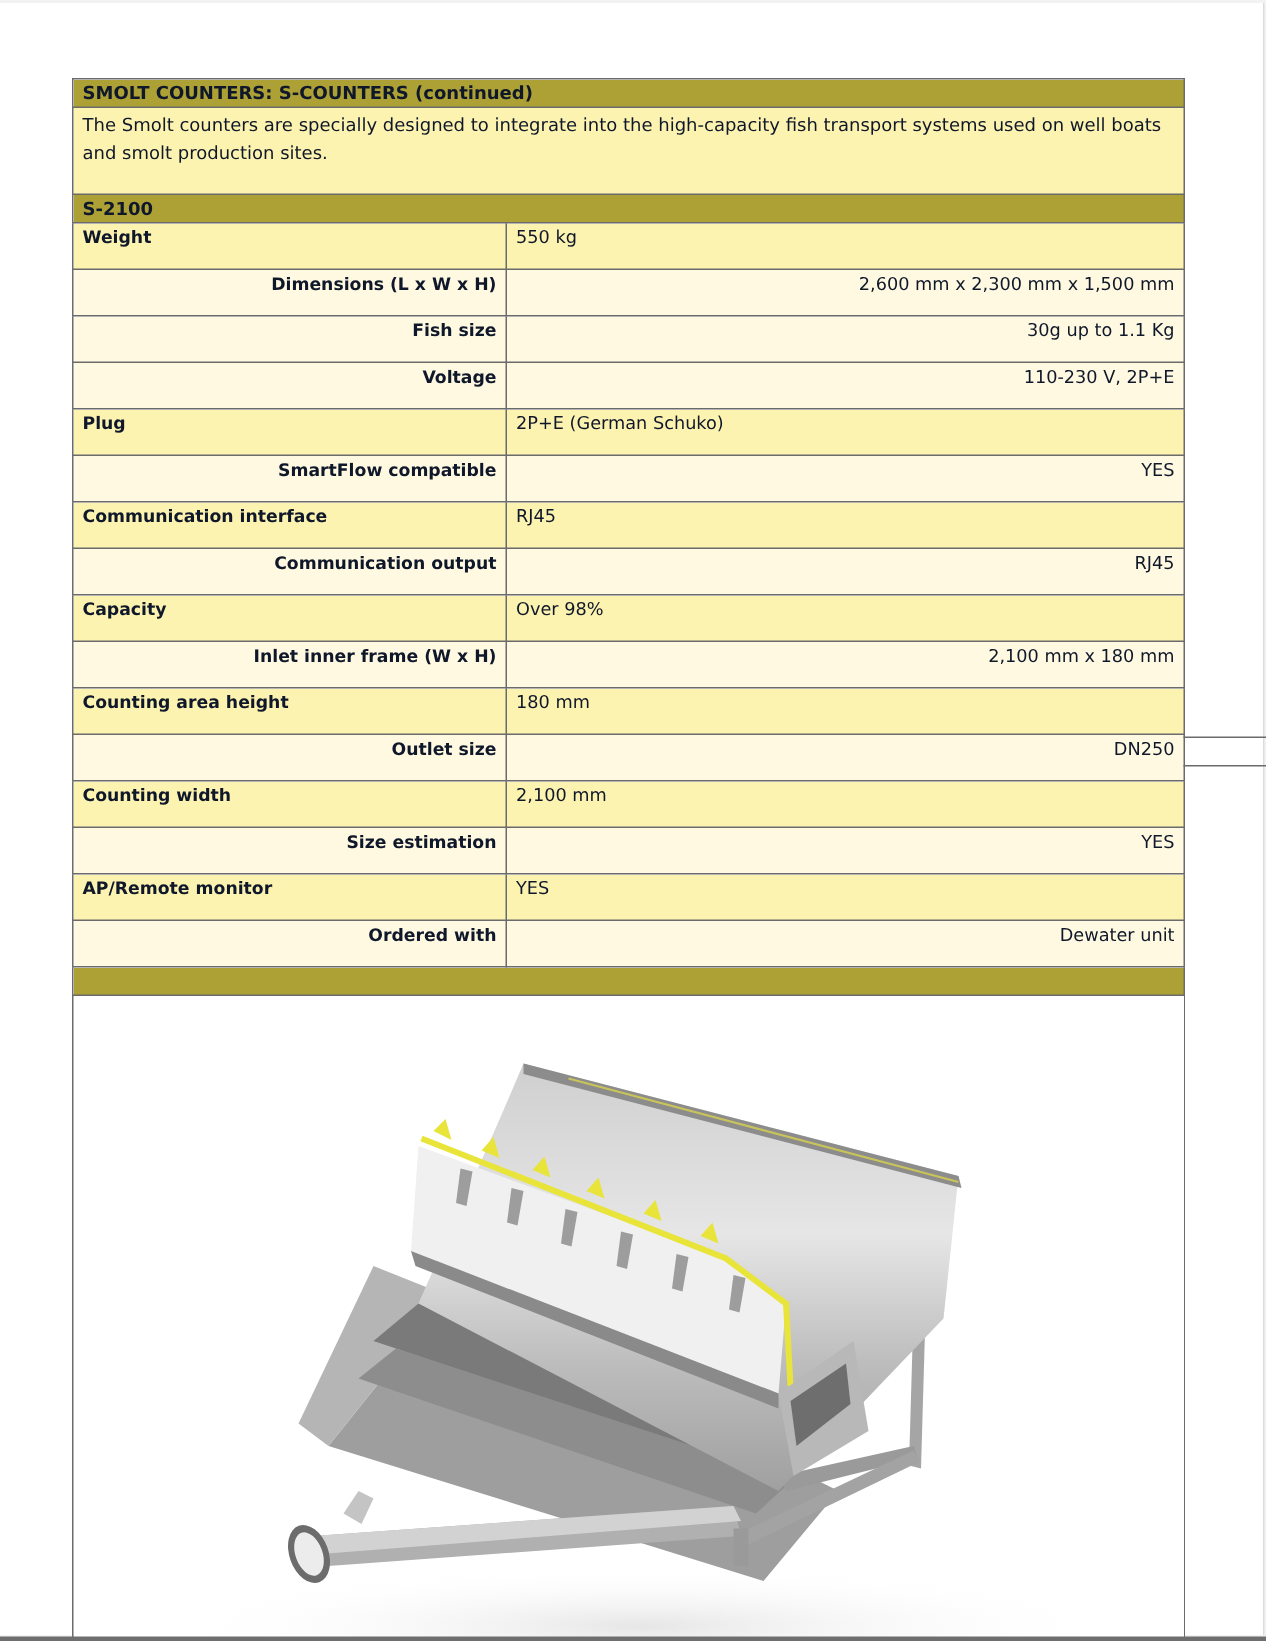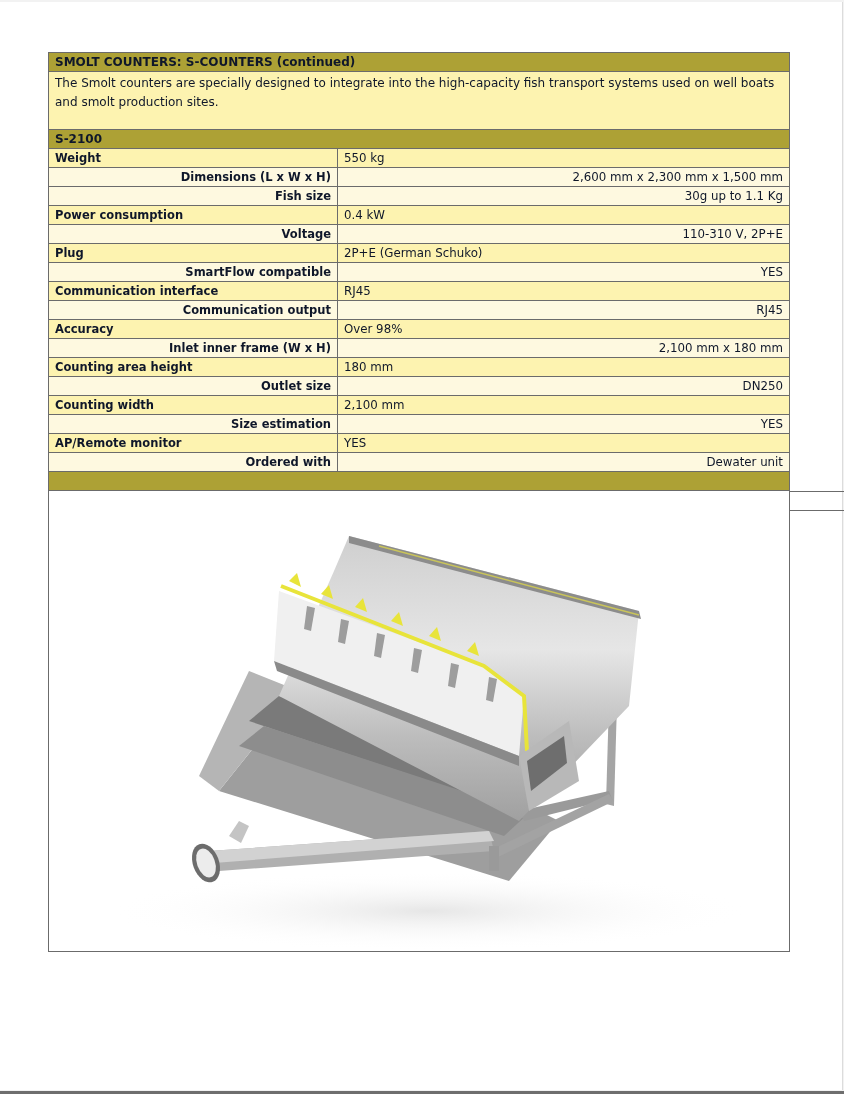--- a/index.html
+++ b/index.html
@@ -22,21 +22,21 @@
   .spec-table td {
     border: 1px solid #6b6b6b; padding: 0 6px; font-size: 12px; line-height: 17px;
     color: #0f172a; white-space: nowrap; overflow: hidden;
   }
   .olive { background: #ada135; color: #fff; font-weight: bold; font-size: 13px; }
   .hdr td { height: 18px; }
   .desc td {
     background: #fdf3b0; height: 55px; vertical-align: top; white-space: normal;
     font-size: 12px; line-height: 19px; padding-top: 2px;
   }
-  .row td { height: 18px; padding-top: 0; padding-bottom: 0; }
+  .row td { height: 18px; padding-top: 0; padding-bottom: 12px; }
   .row.odd td { background: #fdf3b0; }
   .row.even td { background: #fef9e0; text-align: right; }
   .row td.label { font-weight: bold; font-size: 11.5px; }
   .row td.value { font-size: 11.8px; }
   .band td { height: 18px; }
   .image-cell td { height: 460px; background: #fff; padding: 0; position: relative; }
   .ext-line { position: absolute; height: 1px; background: #6b6b6b; left: 789px; width: 55px; }
   .img-wrap { position: relative; width: 741px; height: 460px; }
   .img-wrap svg { position: absolute; left: 0; top: 0; }
 </style>
@@ -64,46 +64,42 @@
           <td class="value">550 kg</td>
         </tr>
       <tr class="row even">
           <td class="label">Dimensions (L x W x H)</td>
           <td class="value">2,600 mm x 2,300 mm x 1,500 mm</td>
         </tr>
       <tr class="row even">
           <td class="label">Fish size</td>
           <td class="value">30g up to 1.1 Kg</td>
         </tr>
-      <tr class="row odd">
-          <td class="label">Power consumption</td>
-          <td class="value">0.4 kW</td>
-        </tr>
       <tr class="row even">
           <td class="label">Voltage</td>
-          <td class="value">110-310 V, 2P+E</td>
+          <td class="value">110-230 V, 2P+E</td>
         </tr>
       <tr class="row odd">
           <td class="label">Plug</td>
           <td class="value">2P+E (German Schuko)</td>
         </tr>
       <tr class="row even">
           <td class="label">SmartFlow compatible</td>
           <td class="value">YES</td>
         </tr>
       <tr class="row odd">
           <td class="label">Communication interface</td>
           <td class="value">RJ45</td>
         </tr>
       <tr class="row even">
           <td class="label">Communication output</td>
           <td class="value">RJ45</td>
         </tr>
       <tr class="row odd">
-          <td class="label">Accuracy</td>
+          <td class="label">Capacity</td>
           <td class="value">Over 98%</td>
         </tr>
       <tr class="row even">
           <td class="label">Inlet inner frame (W x H)</td>
           <td class="value">2,100 mm x 180 mm</td>
         </tr>
       <tr class="row odd">
           <td class="label">Counting area height</td>
           <td class="value">180 mm</td>
         </tr>

